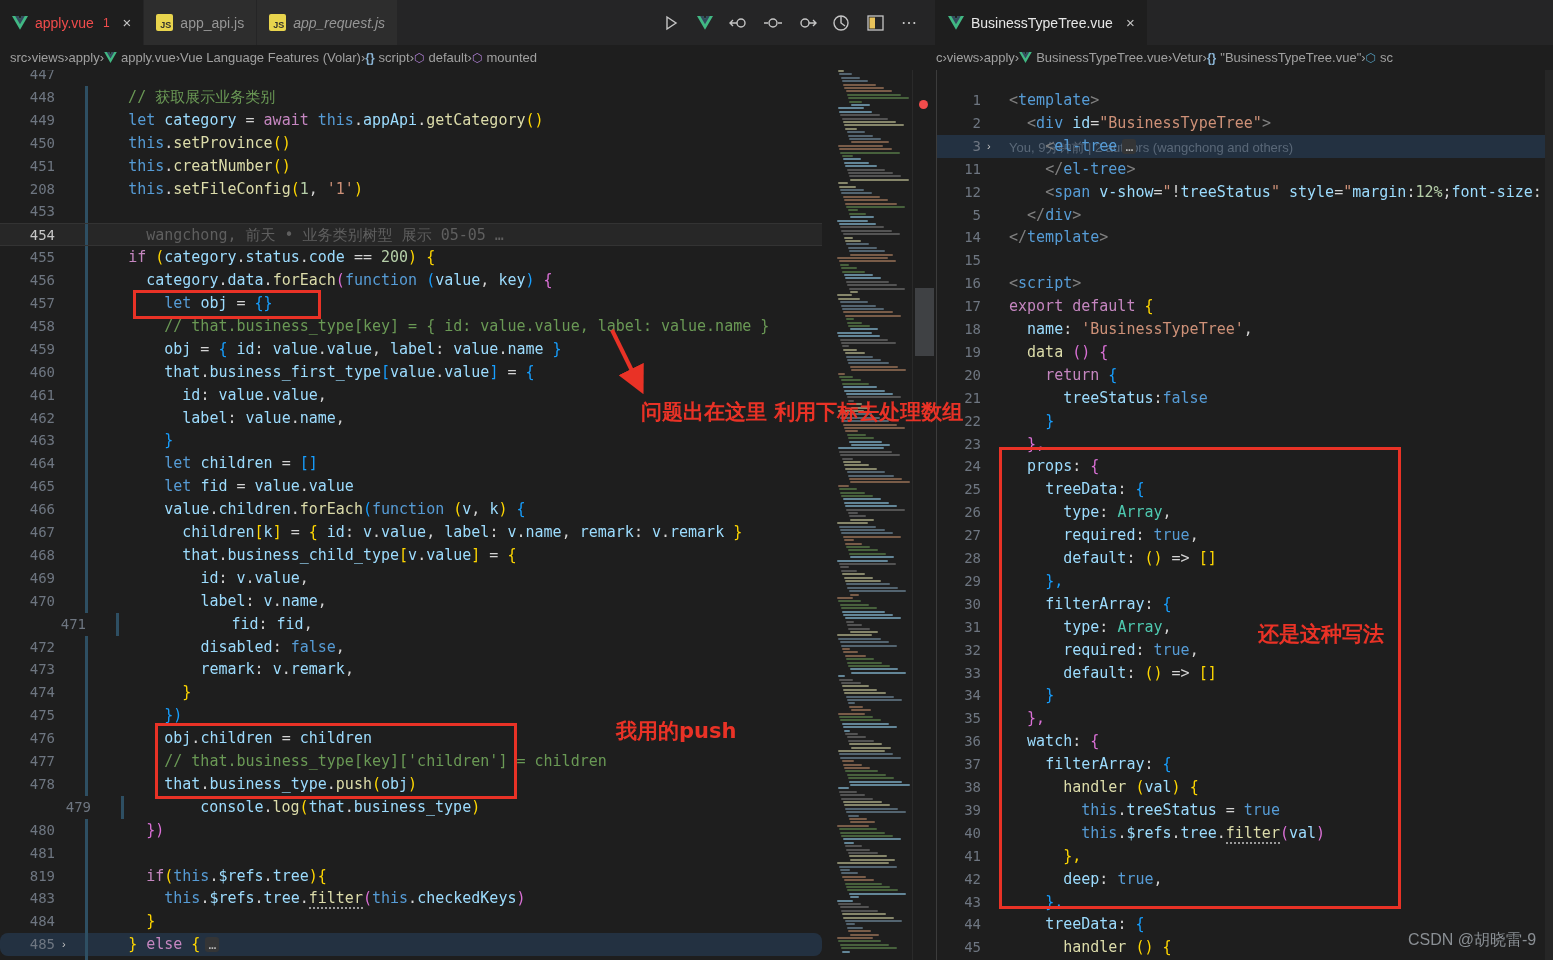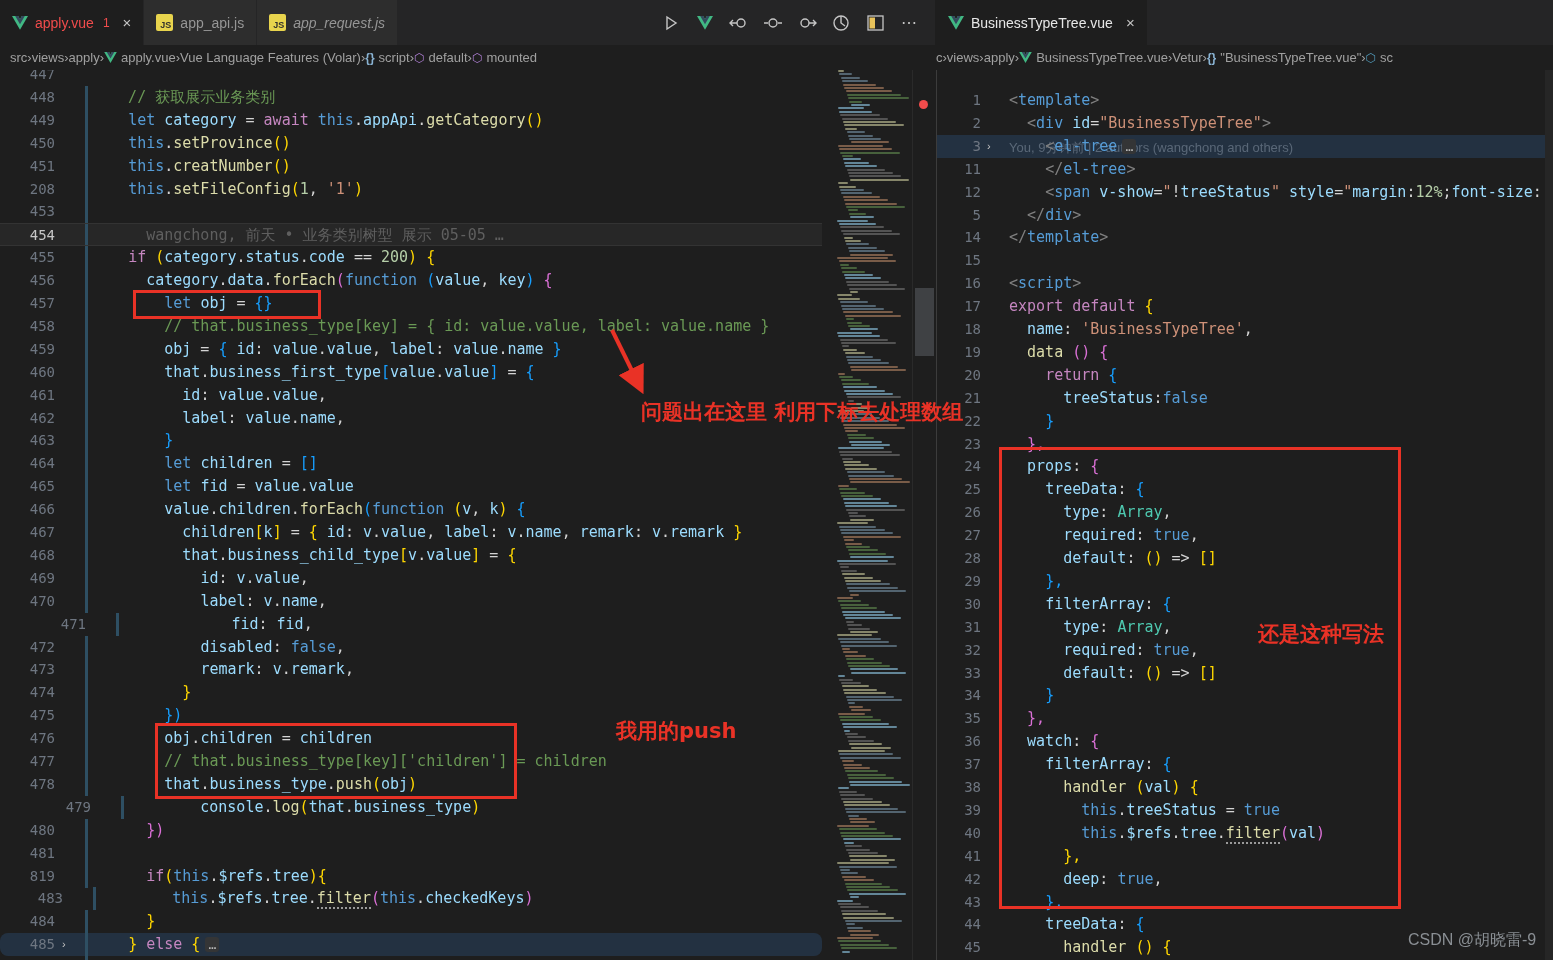--- a/index.html
+++ b/index.html
@@ -402,21 +402,21 @@
     <div class="row" style="top: 771.6px;">
       <span class="gbar"></span>
       <span class="ln">481</span>
       <span class="code"></span>
     </div>
     <div class="row" style="top: 794.5px;">
       <span class="gbar"></span>
       <span class="ln">819</span>
       <span class="code"><span class="sp">      </span><span class="ctl">if</span><span class="b1">(</span><span class="kw">this</span><span class="sp">.</span><span class="var">$refs</span><span class="sp">.</span><span class="var">tree</span><span class="b1">)</span><span class="b1">{</span></span>
     </div>
-    <div class="row" style="top: 817.4px; margin-left: 8px;">
+    <div class="row" style="top: 817.4px;">
       <span class="gbar"></span>
       <span class="ln">483</span>
       <span class="code"><span class="sp">        </span><span class="kw">this</span><span class="sp">.</span><span class="var">$refs</span><span class="sp">.</span><span class="var">tree</span><span class="sp">.</span><span class="fn dots">filter</span><span class="b2">(</span><span class="kw">this</span><span class="sp">.</span><span class="var">checkedKeys</span><span class="b2">)</span></span>
     </div>
     <div class="row" style="top: 840.3px;">
       <span class="gbar"></span>
       <span class="ln">484</span>
       <span class="code"><span class="sp">      </span><span class="b1">}</span></span>
     </div>
     <div class="row sel" style="top: 863.2px; border-radius: 8px;">

